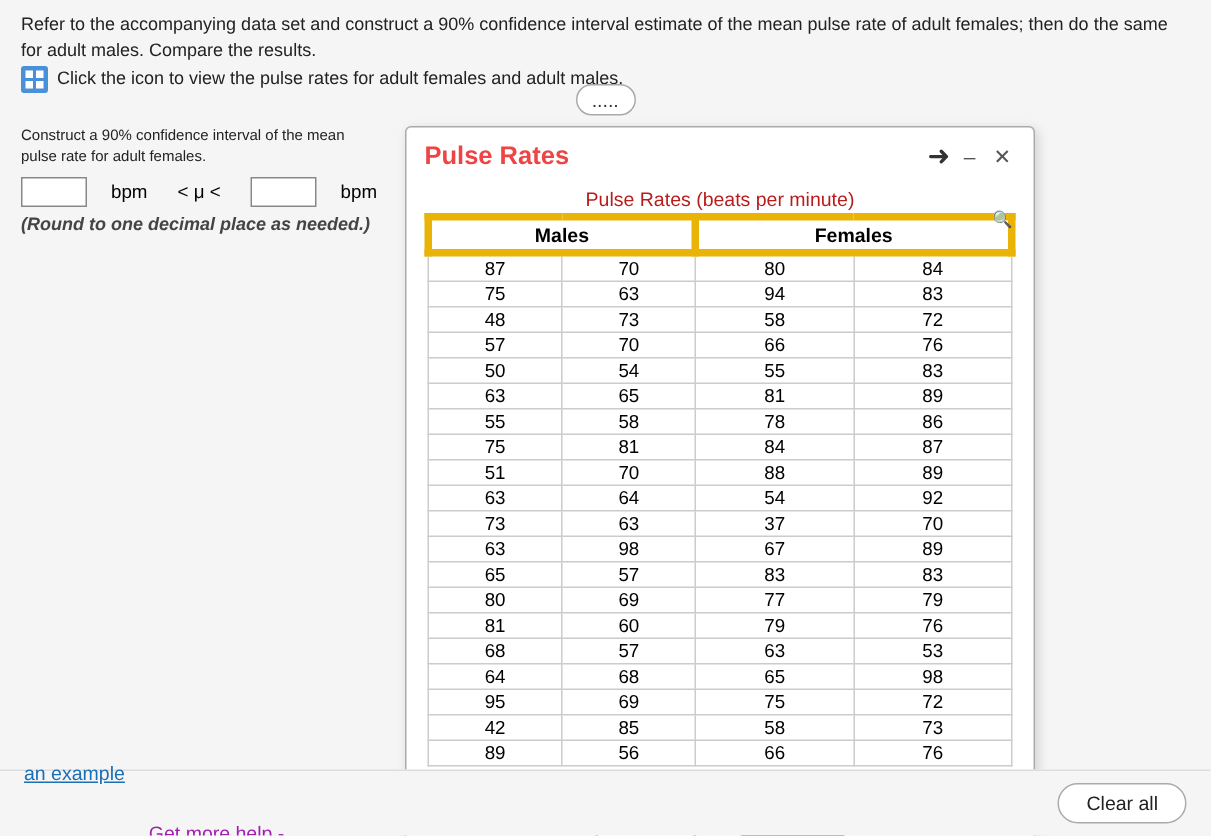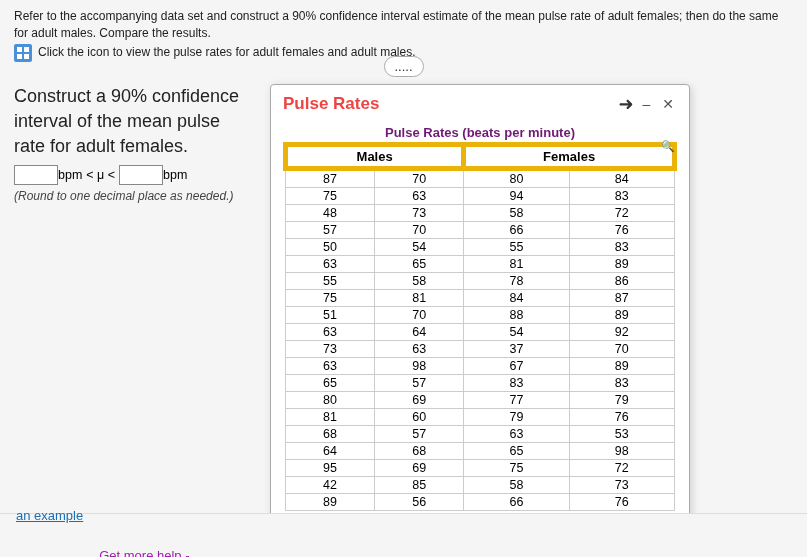--- a/index.html
+++ b/index.html
@@ -47,44 +47,45 @@
     .content-area {
       display: flex;
       padding: 6px 14px;
       gap: 16px;
     }
     .left-panel {
       width: 240px;
       flex-shrink: 0;
     }
     .question-text {
-      font-size: 18px;
+      font-size: 10px;
       color: #222;
       line-height: 1.4;
       margin-bottom: 6px;
     }
     .input-row {
       display: flex;
       align-items: center;
-      gap: 0;
+      gap: 16px;
       font-size: 12.5px;
       margin-bottom: 4px;
     }
     .input-box {
       width: 44px;
       height: 20px;
       border: 1px solid #888;
       background: white;
       font-size: 12px;
       text-align: center;
     }
     .round-note {
       font-size: 12px;
       color: #444;
       font-style: italic;
+      font-weight: bold;
     }
     .right-panel {
       flex: 1;
       position: relative;
     }
     .modal-box {
       background: white;
       border: 1px solid #aaa;
       border-radius: 4px;
       box-shadow: 2px 2px 8px rgba(0,0,0,0.15);
@@ -115,22 +116,22 @@
       background: none;
       border: none;
       padding: 0 3px;
     }
     .modal-content {
       padding: 6px 12px 10px 12px;
     }
     .table-title {
       text-align: center;
       font-size: 13px;
-      font-weight: bold;
-      color: #701a75;
+      font-weight: normal;
+      color: #b91c1c;
       margin-bottom: 2px;
     }
     .data-table {
       width: 100%;
       border-collapse: collapse;
       font-size: 12.5px;
     }
     .data-table thead th {
       text-align: center;
       padding: 2px 8px;
@@ -415,15 +416,16 @@
       </div>
     </div>
   </div>
 
   <div class="bottom-bar">
     <div class="bottom-left">
       <span style="cursor:pointer; color:#1a6fb5; text-decoration:underline;">an example</span>
       <span style="cursor:pointer; color:#a21caf; margin-top:40px;">Get more help -</span>
     </div>
     <div class="bottom-right">
+      <button class="clear-btn">Clear all</button>
     </div>
   </div>
 </div>
 
 </body></html>

